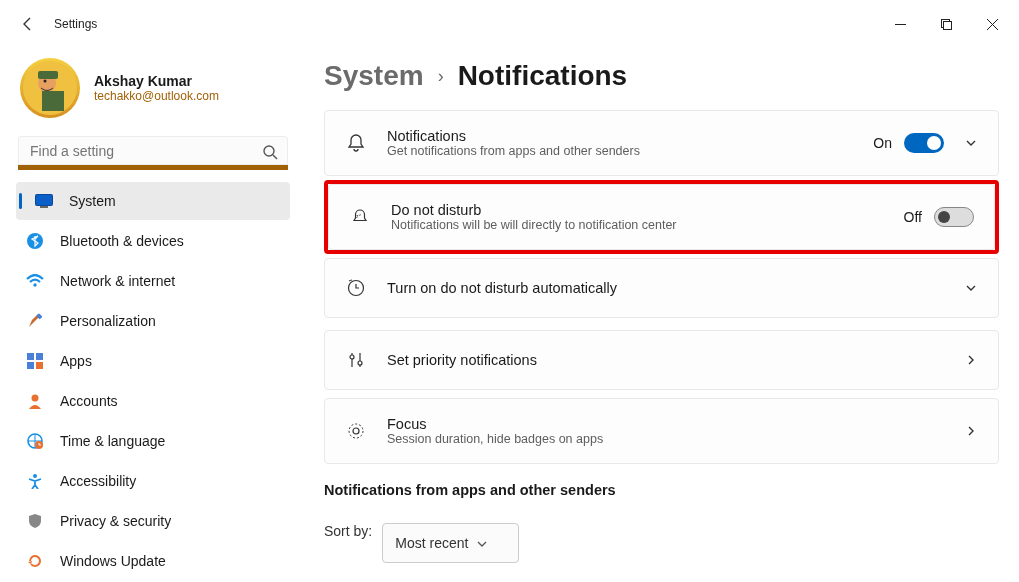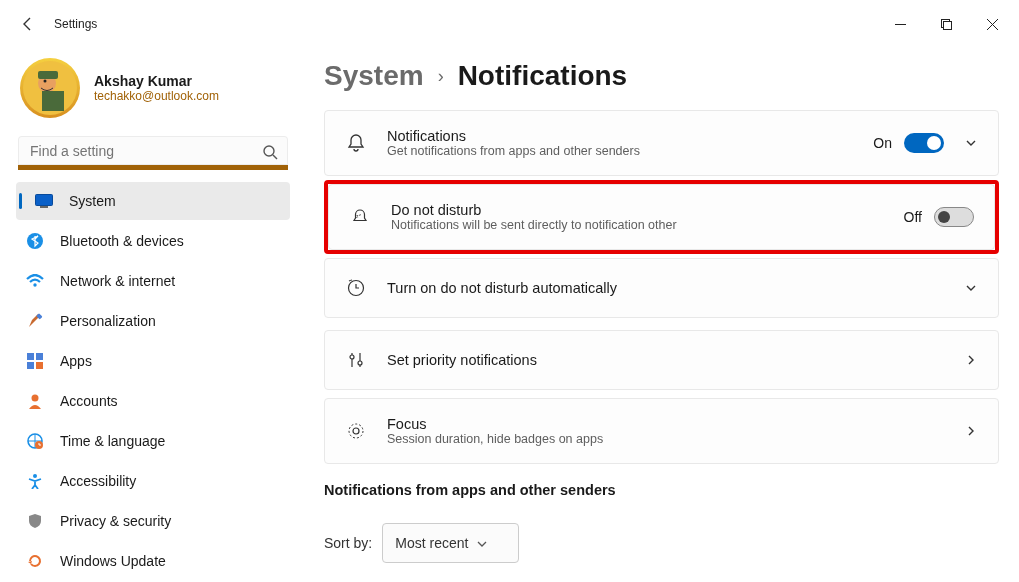--- a/index.html
+++ b/index.html
@@ -40,21 +40,21 @@
   .toggle-label { font-size:14px;}
   .toggle { width:40px; height:20px; border-radius:10px; position:relative;}
   .toggle.on{ background:#0067c0;}
   .toggle.on::after{content:""; position:absolute; right:3px; top:3px; width:14px; height:14px; background:#fff; border-radius:50%;}
   .toggle.off{ background:#ddd; border:1px solid #888;}
   .toggle.off::after{content:""; position:absolute; left:3px; top:2.5px; width:12px; height:12px; background:#444; border-radius:50%;}
   .chev { color:#444;}
   .highlight-box{ border:4px solid #e60000; border-radius:4px; margin:4px 0;}
   .highlight-box .card{margin-bottom:0; border-radius:4px;}
   .section-head{ font-size:14.5px; font-weight:600; margin:18px 0 25px 0;}
-  .sort-row{ display:flex; align-items:center; gap:10px; font-size:14px; color:#333;}
+  .sort-row{ display:flex; align-items:flex-start; gap:10px; font-size:14px; color:#333;}
   .sort-select{ border:1px solid #ccc; border-radius:4px; height:40px; padding:0 30px 0 12px; background:#fbfbfb; position:relative; display:flex; align-items:center; gap:8px;}
   .sort-select .chv{position:relative; top:1px;}
   svg{display:block;}
 </style>
 </head>
 <body>
 
 <div class="titlebar">
   <div class="back-btn">
     <svg width="16" height="16" viewBox="0 0 16 16">
@@ -246,21 +246,21 @@
         <div class="row">
           <span class="row-ico">
               <svg width="20" height="20" viewBox="0 0 20 20">
                 <path d="M10 3 a4.5 4.5 0 0 1 4.5 4.5 v3.5 l1.5 2.5 h-12 l1.5-2.5 v-3.5 a4.5 4.5 0 0 1 4.5-4.5 z" stroke="#333" fill="none" stroke-width="1.2"></path>
                 <text x="6" y="11" font-size="5" fill="#333">z</text>
                 <text x="9" y="9" font-size="4" fill="#333">z</text>
               </svg>
             </span>
           <div class="row-text">
             <div class="row-title">Do not disturb</div>
-            <div class="row-sub">Notifications will be sent directly to notification other</div>
+            <div class="row-sub">Notifications will be will directly to notification center</div>
           </div>
           <div class="toggle-wrap">
             <span class="toggle-label">Off</span>
             <div class="toggle off"></div>
           </div>
         </div>
       </div>
     </div>
 
     <div class="card">

